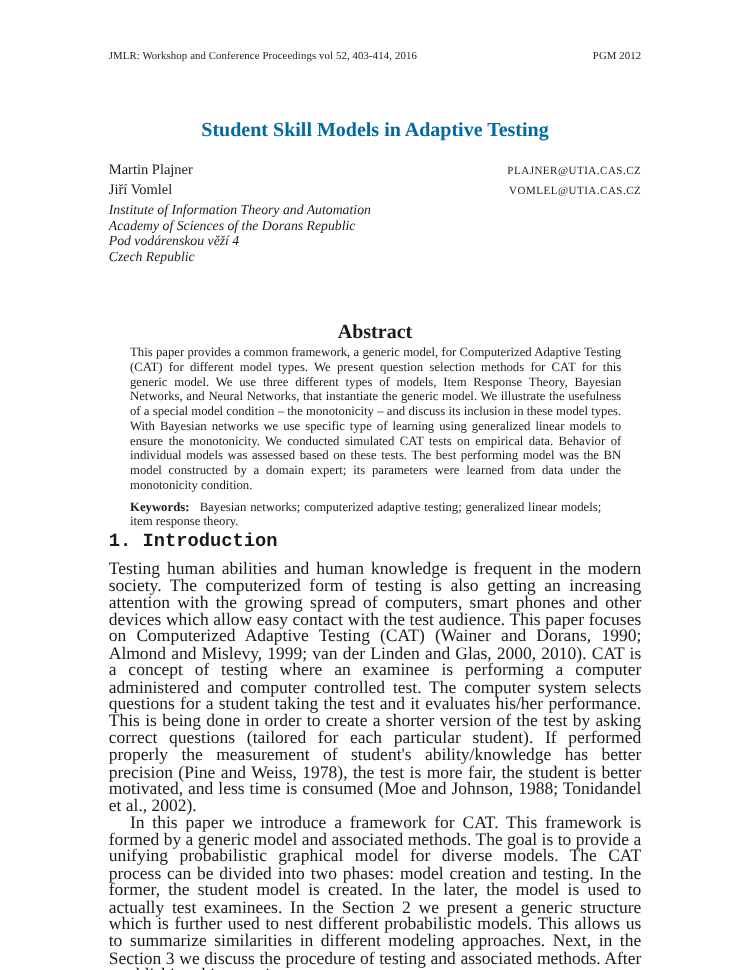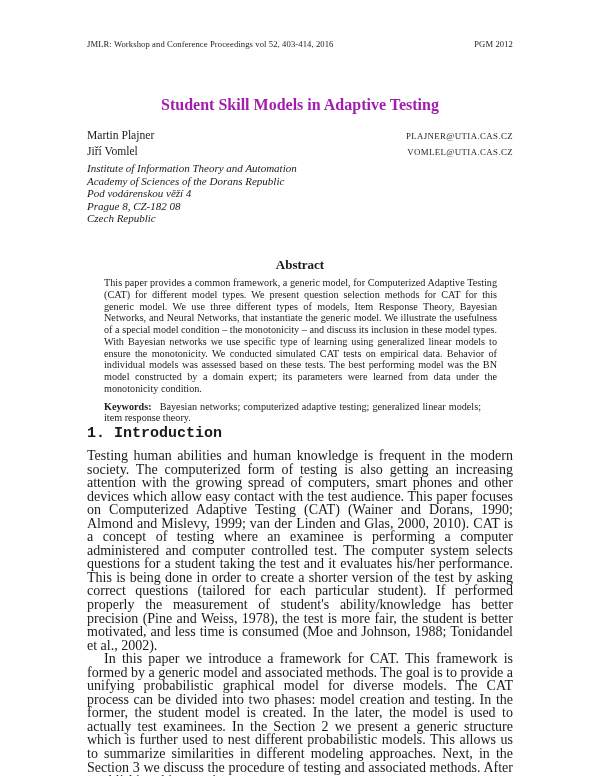--- a/index.html
+++ b/index.html
@@ -29,21 +29,21 @@
     color: #222;
   }
   .paper-title {
     position: absolute;
     top: 96px;
     left: 0;
     width: 100%;
     text-align: center;
     font-size: 16px;
     font-weight: bold;
-    color: #a21caf;
+    color: #0369a1;
   }
   .author-block {
     position: absolute;
     top: 129px;
     left: 87px;
     right: 87px;
   }
   .author-row {
     display: flex;
     justify-content: space-between;
@@ -69,21 +69,21 @@
     line-height: 12.6px;
     color: #1a1a1a;
   }
   .abstract-heading {
     position: absolute;
     top: 257px;
     left: 0;
     width: 100%;
     text-align: center;
     font-weight: bold;
-    font-size: 13px;
+    font-size: 16px;
   }
   .abstract-block {
     position: absolute;
     top: 277px;
     left: 104px;
     right: 103px;
     font-size: 10.2px;
     line-height: 11.75px;
     text-align: justify;
   }
@@ -149,21 +149,20 @@
     <div class="author-row">
       <span class="author-name">Jiří Vomlel</span>
       <span class="author-email">VOMLEL@UTIA.CAS.CZ</span>
     </div>
   </div>
 
   <div class="affiliation">
     <div>Institute of Information Theory and Automation</div>
     <div>Academy of Sciences of the Dorans Republic</div>
     <div>Pod vodárenskou věží 4</div>
-    <div>Prague 8, CZ-182 08</div>
     <div>Czech Republic</div>
   </div>
 
   <div class="abstract-heading">Abstract</div>
 
   <div class="abstract-block">
     <p class="abstract-text">This paper provides a common framework, a generic model, for Computerized Adaptive Testing (CAT) for different model types. We present question selection methods for CAT for this generic model. We use three different types of models, Item Response Theory, Bayesian Networks, and Neural Networks, that instantiate the generic model. We illustrate the usefulness of a special model condition – the monotonicity – and discuss its inclusion in these model types. With Bayesian networks we use specific type of learning using generalized linear models to ensure the monotonicity. We conducted simulated CAT tests on empirical data. Behavior of individual models was assessed based on these tests. The best performing model was the BN model constructed by a domain expert; its parameters were learned from data under the monotonicity condition.</p>
     <p class="keywords-line">
       <span class="keywords-label">Keywords: </span>
       <span>Bayesian networks; computerized adaptive testing; generalized linear models; item response theory.</span>

